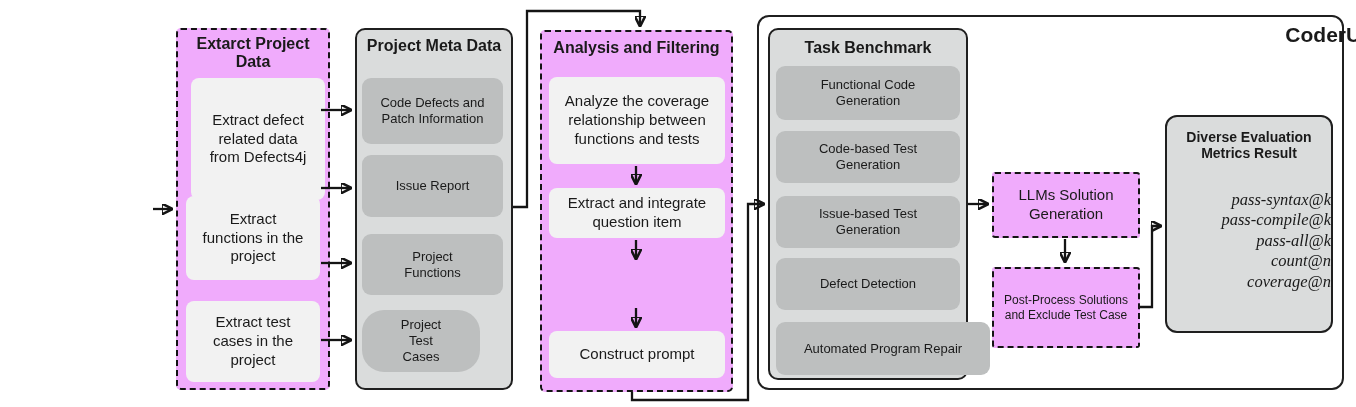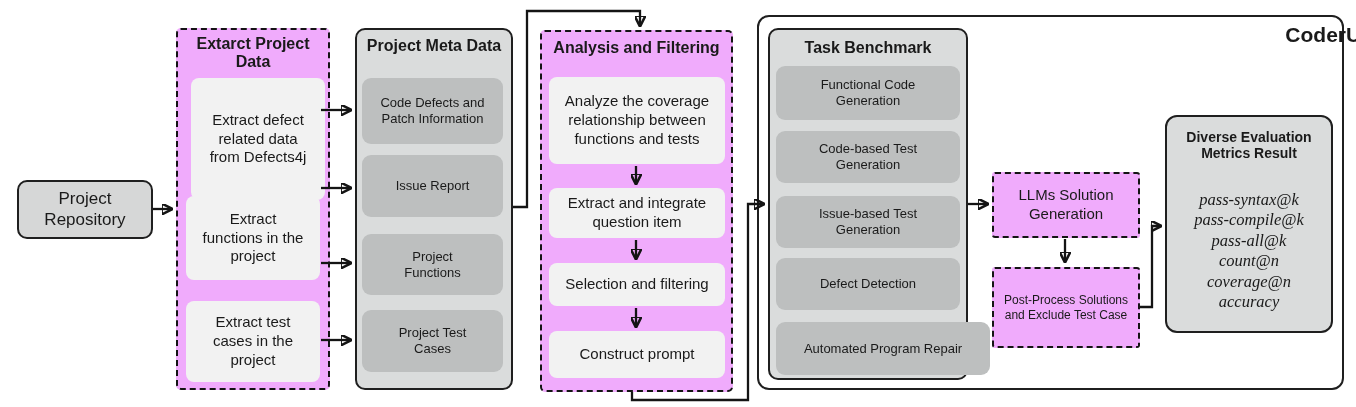--- a/index.html
+++ b/index.html
@@ -11,51 +11,48 @@
   .center{display:flex;align-items:center;justify-content:center;text-align:center;}
   .pre{white-space:pre-line;}
   .solidbox{border:2.5px solid #1f1f1f;border-radius:10px;background:#dadcdc;}
   .dashbox{border:2.5px dashed #141414;border-radius:5px;background:#f0abfc;}
   .whitebox{border:2.5px solid #1f1f1f;border-radius:12px;background:#ffffff;}
   .item-dark{background:#bdbfbf;border-radius:9px;font-size:13px;line-height:1.22;}
   .item-light{background:#f2f2f2;border-radius:8px;font-size:15px;line-height:1.25;}
   .title{font-weight:bold;font-size:16px;text-align:center;line-height:1.15;}
   .big-title{font-weight:bold;font-size:21px;text-align:right;margin-left:44px;}
   .metrics{font-family:"Liberation Serif", serif;font-style:italic;font-size:16.5px;
-           line-height:1.24;text-align:center;}
+           line-height:1.24;text-align:right;}
   svg.connectors{position:absolute;left:0;top:0;pointer-events:none;}
   svg.connectors path{stroke:#141414;stroke-width:2.3;fill:none;}
 </style>
 </head>
 <body>
 
 <div id="canvas">
 
-  <div class="abs solidbox center pre" style="left:17px;top:180px;width:136px;height:59px;background:#d6d7d7;font-size:17px;line-height:1.2;">Project
-Repository</div>
 
   <div class="abs dashbox" style="left:176px;top:28px;width:154px;height:362px;"></div>
   <div class="abs title pre" style="left:178px;top:35px;width:150px;">Extarct Project
 Data</div>
   <div class="abs item-light center" style="left:191px;top:78px;width:134px;height:122px;padding:0 13px;text-align:center;">Extract defect related data from Defects4j</div>
   <div class="abs item-light center" style="left:186px;top:196px;width:134px;height:84px;padding:0 13px;">Extract functions in the project</div>
   <div class="abs item-light center" style="left:186px;top:301px;width:134px;height:81px;padding:0 13px;">Extract test cases in the project</div>
 
   <div class="abs solidbox" style="left:355px;top:28px;width:158px;height:362px;"></div>
   <div class="abs title" style="left:357px;top:37px;width:154px;">Project Meta Data</div>
   <div class="abs item-dark center" style="left:362px;top:78px;width:141px;height:66px;padding:16px 8px;">Code Defects and Patch Information</div>
   <div class="abs item-dark center" style="left:362px;top:155px;width:141px;height:62px;padding:0 8px;">Issue Report</div>
   <div class="abs item-dark center" style="left:362px;top:234px;width:141px;height:61px;padding:0 28px;">Project Functions</div>
-  <div class="abs item-dark center" style="left:362px;top:310px;width:141px;height:62px;padding:0 28px;">Project Test Cases</div>
+  <div class="abs item-dark center" style="left:362px;top:310px;width:118px;height:62px;padding:0 28px;border-radius:22px;">Project Test Cases</div>
 
   <div class="abs dashbox" style="left:540px;top:30px;width:193px;height:362px;"></div>
   <div class="abs title" style="left:542px;top:39px;width:189px;">Analysis and Filtering</div>
   <div class="abs item-light center" style="left:549px;top:77px;width:176px;height:87px;padding:0 6px;">Analyze the coverage relationship between functions and tests</div>
   <div class="abs item-light center" style="left:549px;top:188px;width:176px;height:50px;padding:0 14px;">Extract and integrate question item</div>
-  <div class="abs item-light center" style="left:549px;top:263px;width:176px;height:43px;padding:0 6px;">Selection and filtering</div>
   <div class="abs item-light center" style="left:549px;top:331px;width:176px;height:47px;padding:0 6px;">Construct prompt</div>
 
   <div class="abs whitebox" style="left:757px;top:15px;width:587px;height:375px;"></div>
   <div class="abs big-title" style="left:757px;top:23px;width:587px;">CoderUJB</div>
 
   <div class="abs solidbox" style="left:768px;top:28px;width:200px;height:352px;"></div>
   <div class="abs title" style="left:770px;top:39px;width:196px;">Task Benchmark</div>
   <div class="abs item-dark center" style="left:776px;top:66px;width:184px;height:54px;padding:0 20px;">Functional Code Generation</div>
   <div class="abs item-dark center" style="left:776px;top:131px;width:184px;height:52px;padding:10px 20px;">Code-based Test Generation</div>
   <div class="abs item-dark center" style="left:776px;top:196px;width:184px;height:52px;padding:0 20px;">Issue-based Test Generation</div>
@@ -68,21 +65,20 @@
 
   <div class="abs solidbox" style="left:1165px;top:115px;width:168px;height:218px;border-radius:12px;"></div>
   <div class="abs title pre" style="left:1167px;top:129px;width:164px;font-size:14px;">Diverse Evaluation
 Metrics Result</div>
   <div class="abs metrics" style="left:1167px;top:190px;width:164px;">
     <div>pass-syntax@k</div>
     <div>pass-compile@k</div>
     <div>pass-all@k</div>
     <div>count@n</div>
     <div>coverage@n</div>
-    <div>accuracy</div>
   </div>
 
   <svg class="connectors" width="1356" height="407" viewBox="0 0 1356 407">
     <defs>
       <marker id="arr" markerUnits="userSpaceOnUse" markerWidth="11" markerHeight="11" viewBox="0 0 10 10" refX="8.5" refY="5" orient="auto">
         <path d="M0,0 L10,5 L0,10 z" fill="#141414" stroke="none"></path>
       </marker>
     </defs>
     <path d="M153,209 L171,209" marker-end="url(#arr)"></path>
     <path d="M321,110 L350,110" marker-end="url(#arr)"></path>

